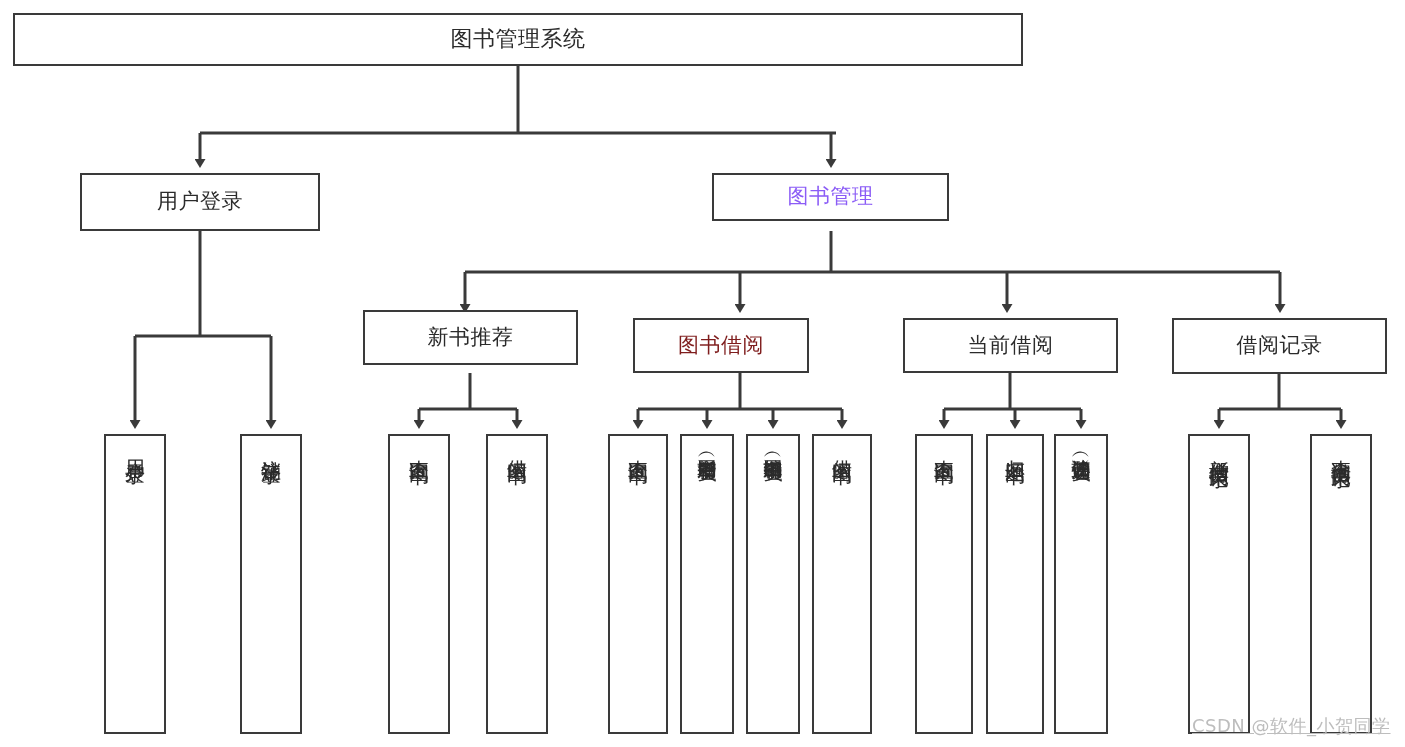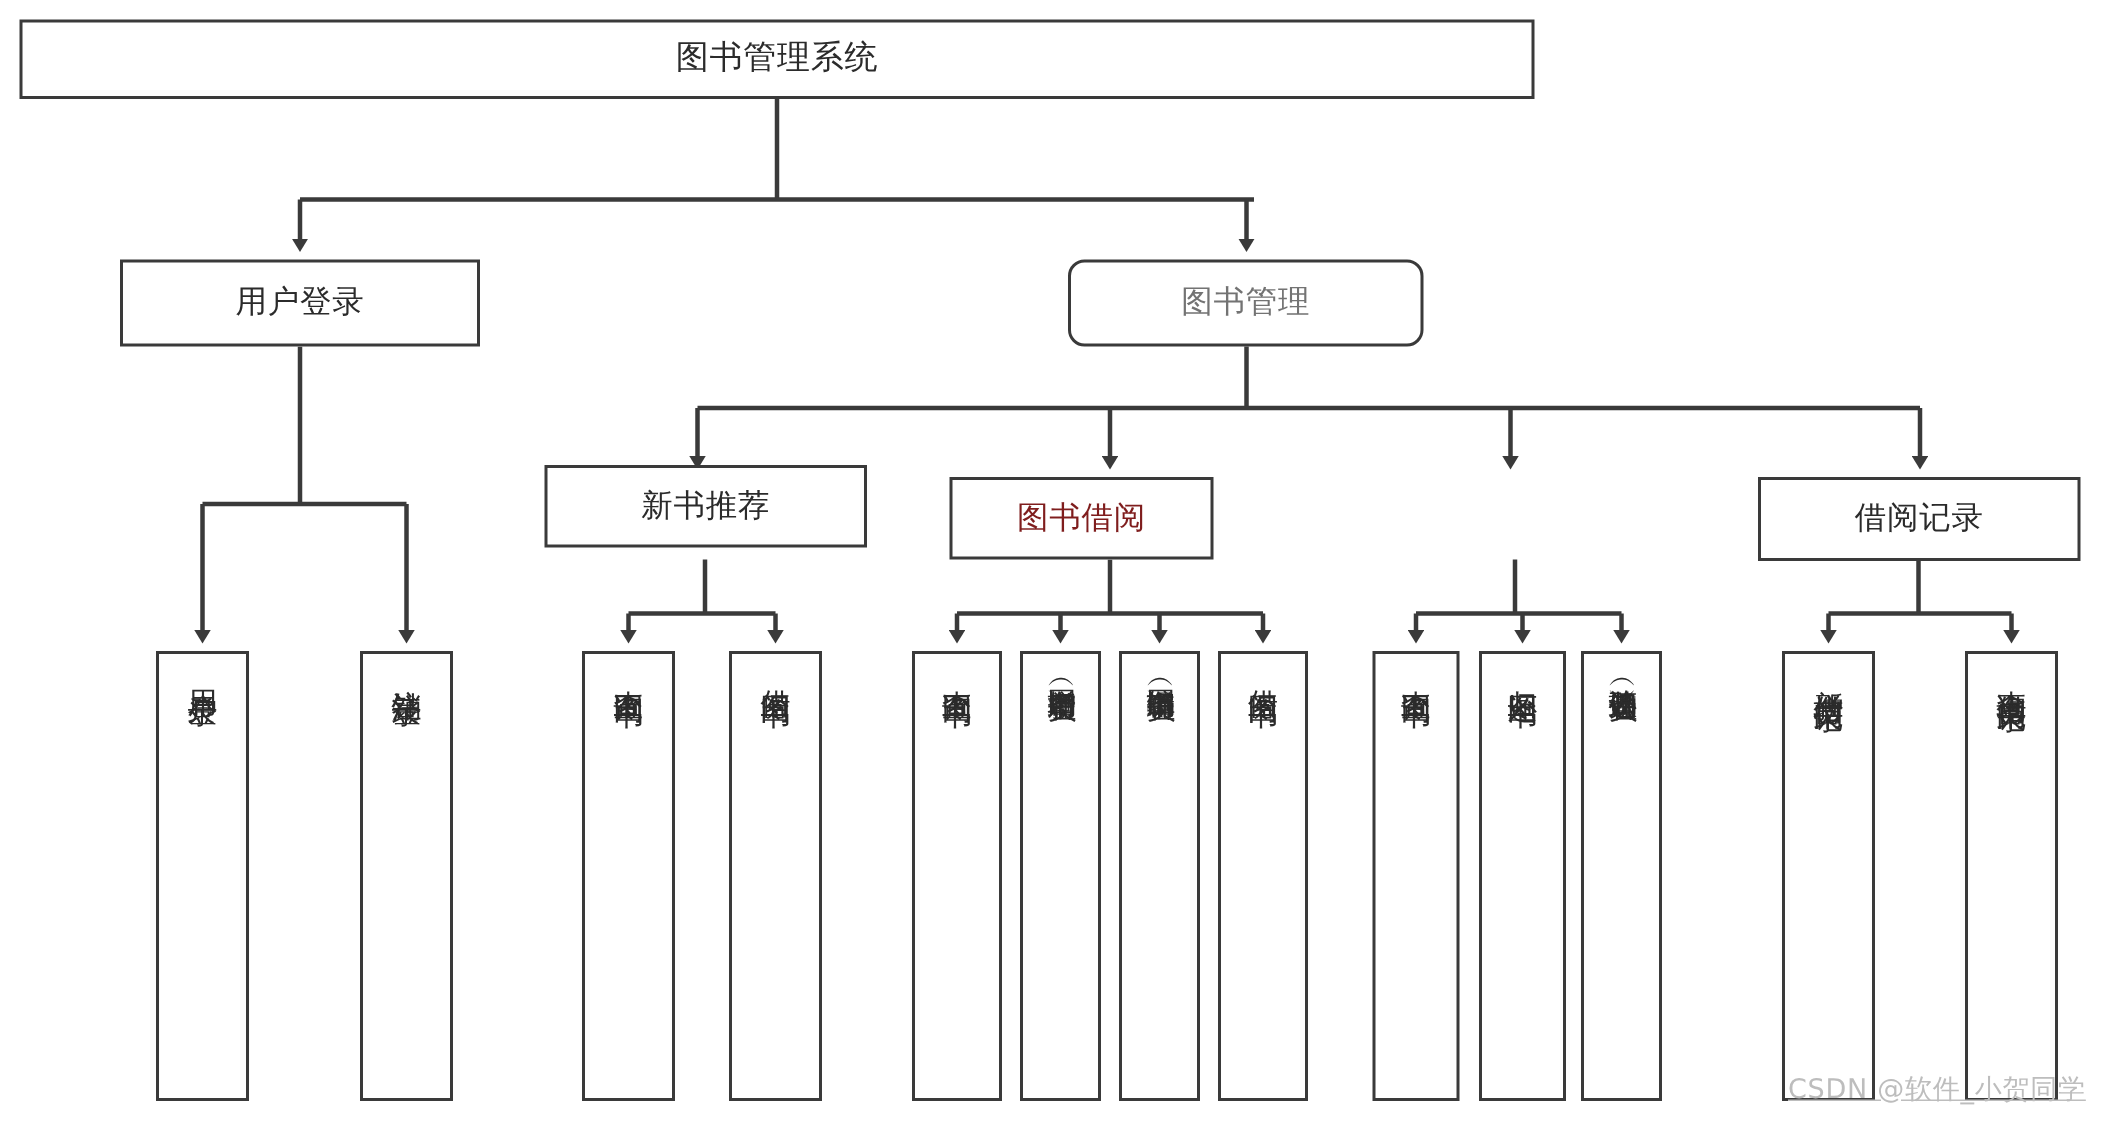--- a/index.html
+++ b/index.html
@@ -131,30 +131,33 @@
     </g>
   </svg>
 
   <div class="node-box node-h node-root" style="left: 13px; top: 13px; width: 1010px; height: 53px; border-color: rgb(58, 58, 58); color: rgb(43, 43, 43);">
     <span class="node-label">图书管理系统</span>
   </div>
 
   <div class="node-box node-h" style="left: 80px; top: 173px; width: 240px; height: 58px; border-color: rgb(58, 58, 58); color: rgb(43, 43, 43);">
     <span class="node-label">用户登录</span>
   </div>
-  <div class="node-box node-h" style="left: 712px; top: 173px; width: 237px; height: 58px; border-color: rgb(58, 58, 58); color: #737373; border-radius: 11px;">
+  <div class="node-box node-h" style="left: 712px; top: 173px; width: 237px; height: 48px; border-color: rgb(58, 58, 58); color: #8b5cf6;">
     <span class="node-label">图书管理</span>
   </div>
 
   <div class="node-box node-h" style="left: 363px; top: 310px; width: 215px; height: 55px; border-color: rgb(58, 58, 58); color: rgb(43, 43, 43);">
     <span class="node-label">新书推荐</span>
   </div>
   <div class="node-box node-h" style="left: 633px; top: 318px; width: 176px; height: 55px; border-color: rgb(58, 58, 58); color: #7f1d1d;">
     <span class="node-label">图书借阅</span>
   </div>
+  <div class="node-box node-h" style="left: 903px; top: 318px; width: 215px; height: 55px; border-color: rgb(58, 58, 58); color: rgb(43, 43, 43);">
+    <span class="node-label">当前借阅</span>
+  </div>
   <div class="node-box node-h" style="left: 1172px; top: 318px; width: 215px; height: 56px; border-color: rgb(58, 58, 58); color: rgb(43, 43, 43);">
     <span class="node-label">借阅记录</span>
   </div>
 
   <div class="node-box node-v" style="left: 104px; top: 434px; width: 62px; height: 300px; border-color: rgb(58, 58, 58); color: rgb(43, 43, 43);">
     <span class="node-label">用户登录</span>
   </div>
   <div class="node-box node-v" style="left: 240px; top: 434px; width: 62px; height: 300px; border-color: rgb(58, 58, 58); color: rgb(43, 43, 43);">
     <span class="node-label">注销登录</span>
   </div>

